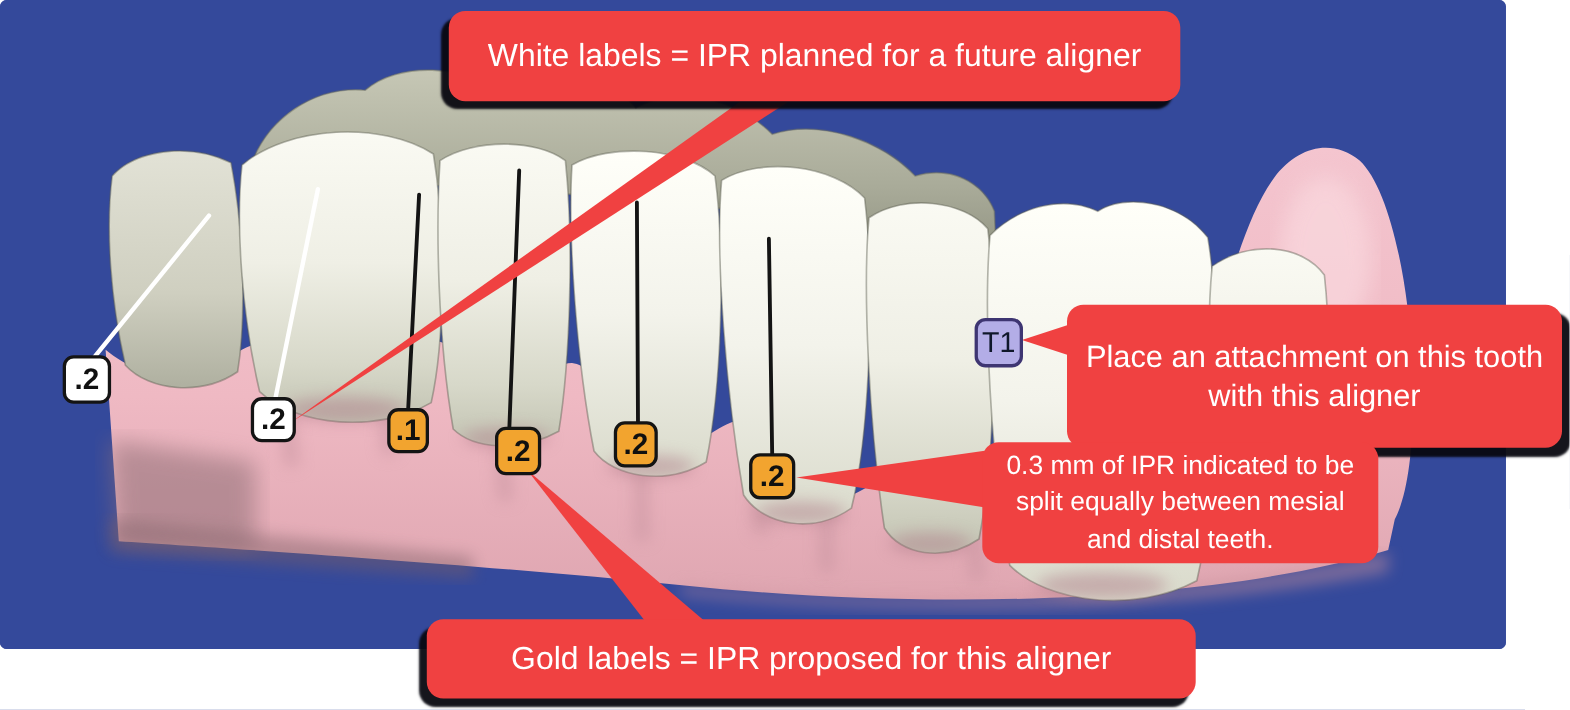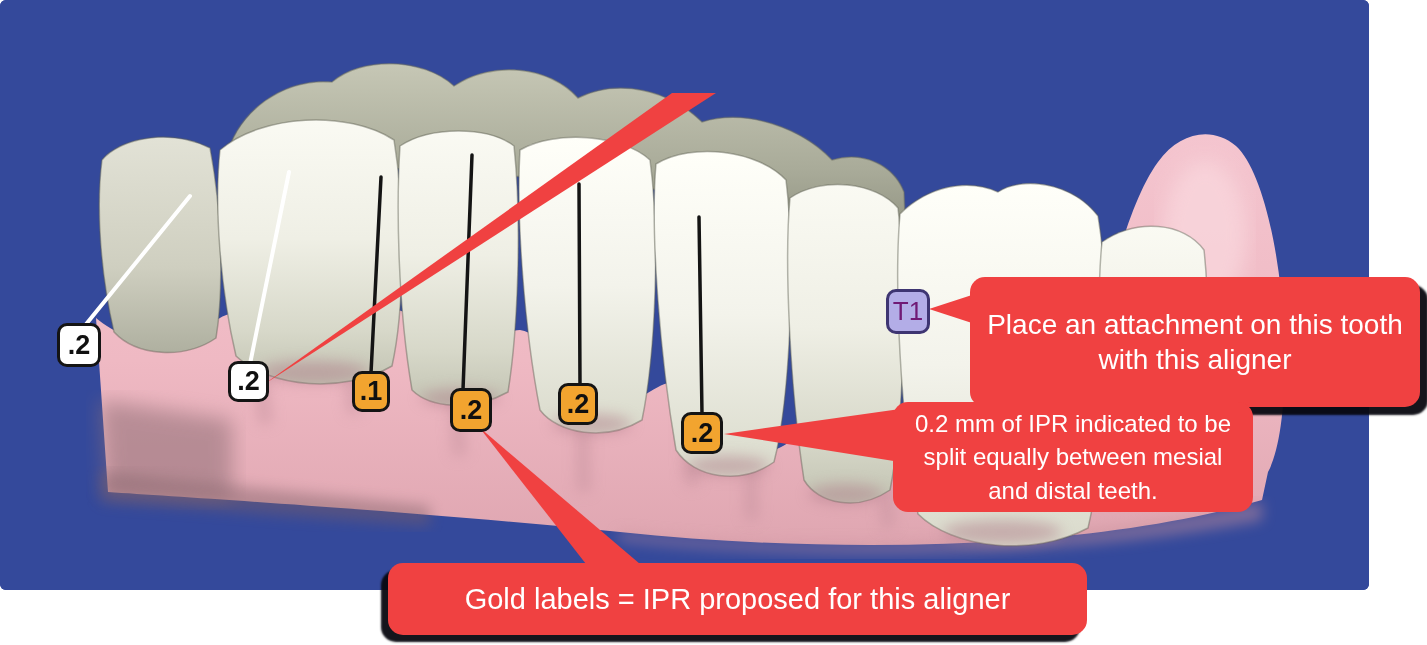--- a/index.html
+++ b/index.html
@@ -35,21 +35,21 @@
   .tooth-label.white{background:#ffffff;}
   .tooth-label.gold{background:#F2A42F;}
   #lbl-w1{left:57px;top:323px;width:44px;height:44px;}
   #lbl-w2{left:228px;top:361px;width:41px;height:41px;}
   #lbl-g1{left:352px;top:371px;width:38px;height:41px;}
   #lbl-g2{left:450px;top:388px;width:42px;height:44px;}
   #lbl-g3{left:558px;top:383px;width:40px;height:42px;}
   #lbl-g4{left:681px;top:412px;width:42px;height:42px;}
   #lbl-t1{
     left:886px;top:289px;width:44px;height:45px;
-    background:#B3ADE7;border:3px solid #3E3572;color:#701a75;
+    background:#B3ADE7;border:3px solid #3E3572;color:#0f172a;
     font-weight:400;font-size:26px;border-radius:10px;
     position:absolute;display:flex;align-items:center;justify-content:center;box-sizing:border-box;
   }
 </style>
 </head>
 <body>
 
 <div class="stage">
 
   <div class="viewport">
@@ -172,17 +172,18 @@
   </div>
 
   <div class="tooth-label white" id="lbl-w1">.2</div>
   <div class="tooth-label white" id="lbl-w2">.2</div>
   <div class="tooth-label gold" id="lbl-g1">.1</div>
   <div class="tooth-label gold" id="lbl-g2">.2</div>
   <div class="tooth-label gold" id="lbl-g3">.2</div>
   <div class="tooth-label gold" id="lbl-g4">.2</div>
   <div id="lbl-t1">T1</div>
 
+  <div class="callout shadow-left" id="callout-top">White labels = IPR planned for a future aligner</div>
   <div class="callout shadow-right" id="callout-attach">Place an attachment on this tooth with this aligner</div>
-  <div class="callout" id="callout-ipr">0.2 mm of IPR indicated to be split equally between mesial and distal teeth.</div>
+  <div class="callout" id="callout-ipr">0.3 mm of IPR indicated to be split equally between mesial and distal teeth.</div>
   <div class="callout shadow-left" id="callout-bottom">Gold labels = IPR proposed for this aligner</div>
 
 </div>
 
 </body></html>

